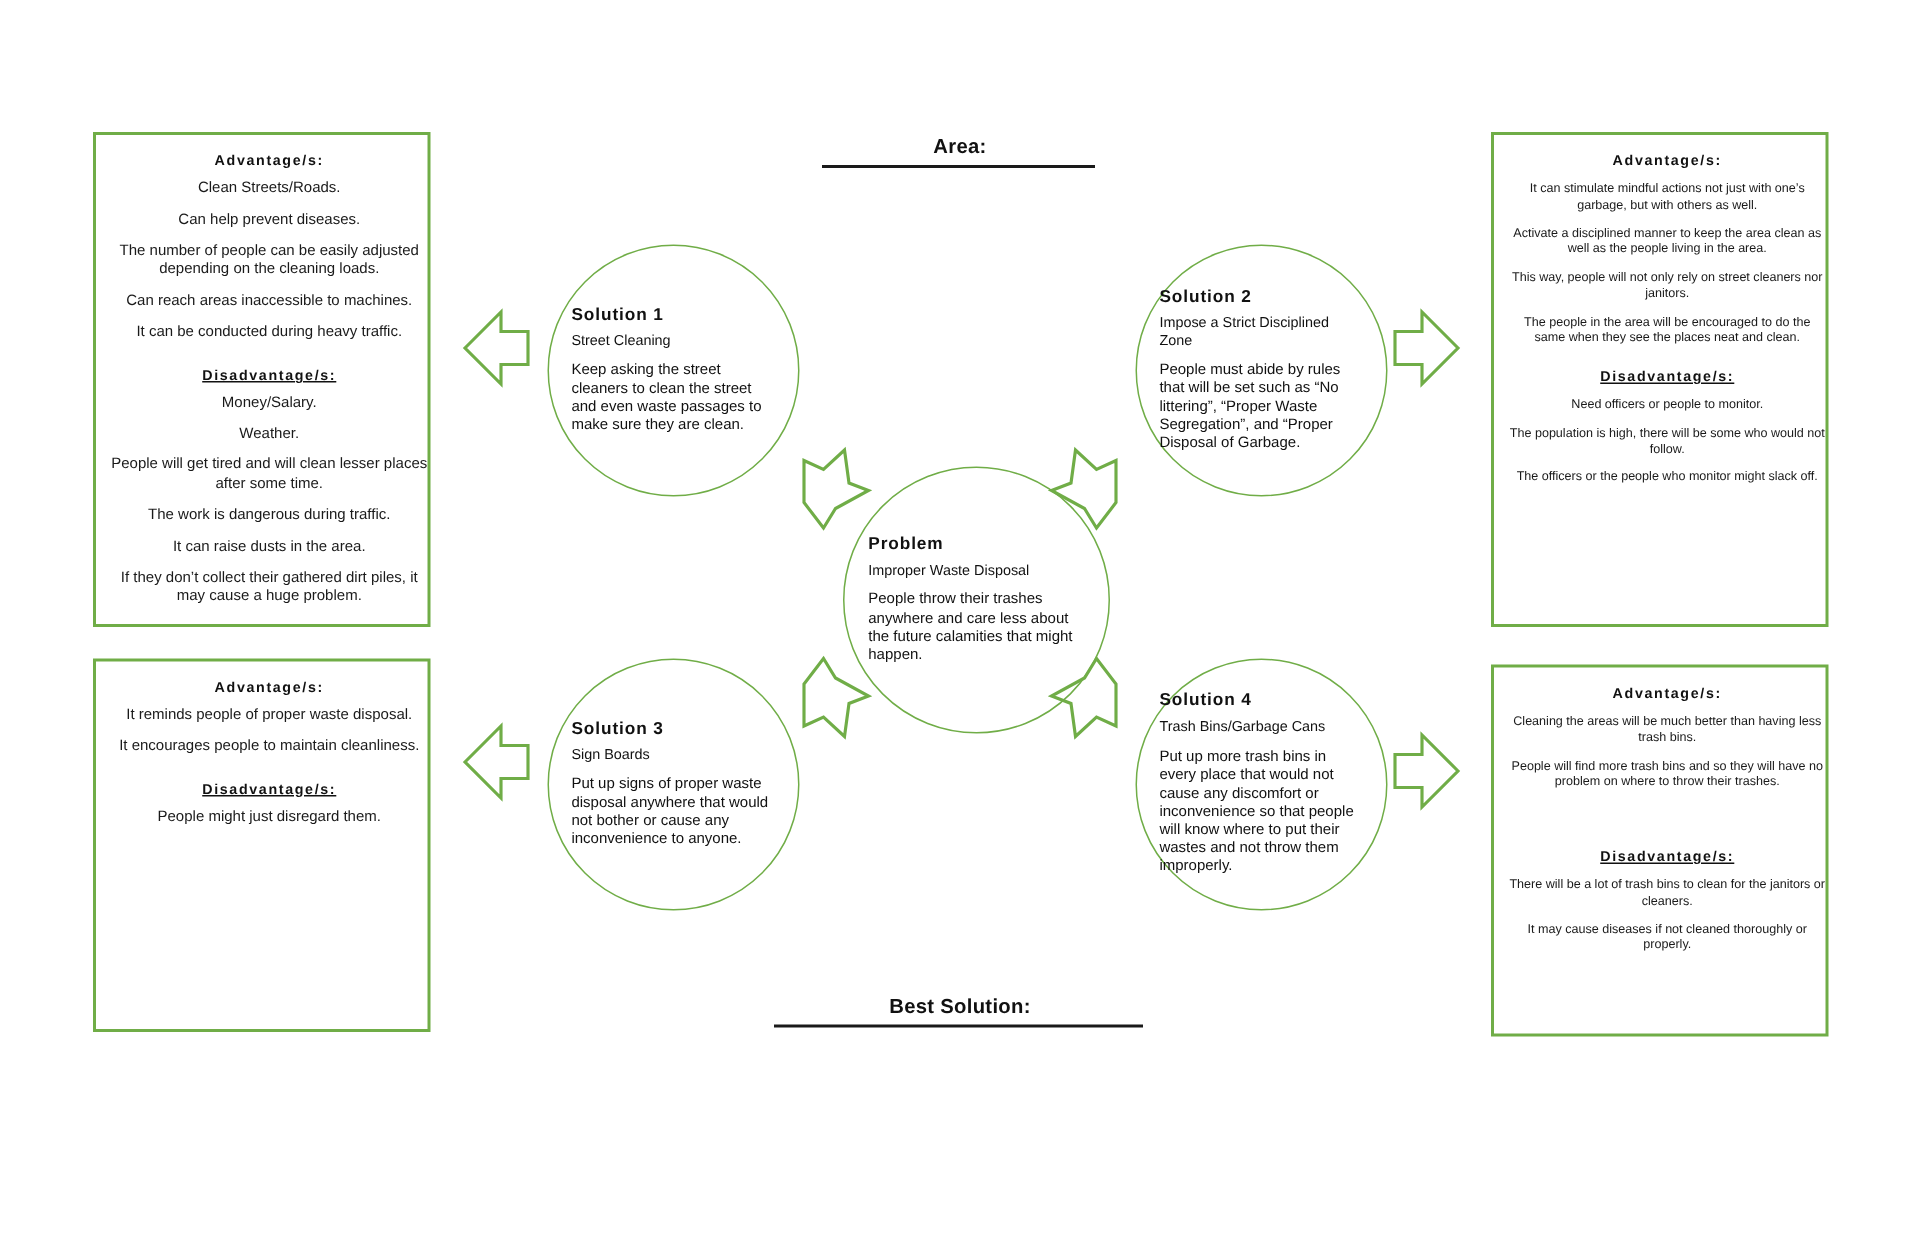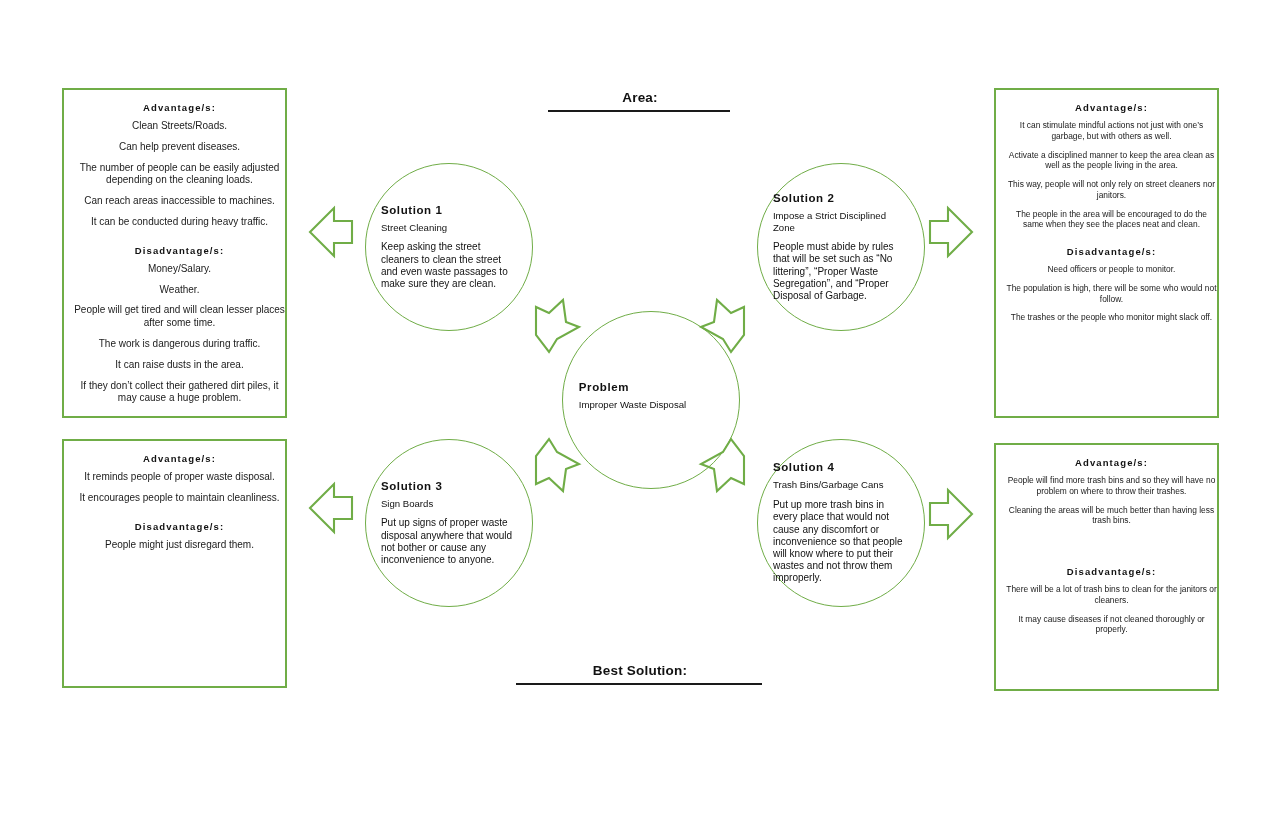--- a/index.html
+++ b/index.html
@@ -45,21 +45,21 @@
     padding: 8px 0 6px 10px;
     text-align: center;
   }
   .box-head {
     font-weight: bold;
     font-size: 9.5px;
     letter-spacing: 1.1px;
     margin: 4px 0 7px 0;
     color: #111;
   }
-  .box-head.second { margin-top: 16px; }
+  .box-head.second { margin-top: 16px; text-decoration: underline; }
   .box-line {
     font-size: 10px;
     line-height: 1.28;
     margin: 0 0 8px 0;
     color: #1a1a1a;
   }
   .box-right .box-line { font-size: 8.4px; }
 
   
   .circle {
@@ -141,20 +141,21 @@
       <div class="c-title">Solution 2</div>
       <div class="c-sub">Impose a Strict Disciplined Zone</div>
       <div class="c-body">People must abide by rules that will be set such as “No littering”, “Proper Waste Segregation”, and “Proper Disposal of Garbage.</div>
     </div>
   </div>
 
   <div class="circle" style="left:562px; top:311px; width:178px; height:178px;">
     <div class="c-inner">
       <div class="c-title">Problem</div>
       <div class="c-sub">Improper Waste Disposal</div>
+      <div class="c-body">People throw their trashes anywhere and care less about the future calamities that might happen.</div>
     </div>
   </div>
 
   <div class="circle" style="left:365px; top:439px; width:168px; height:168px;">
     <div class="c-inner">
       <div class="c-title">Solution 3</div>
       <div class="c-sub">Sign Boards</div>
       <div class="c-body">Put up signs of proper waste disposal anywhere that would not bother or cause any inconvenience to anyone.</div>
     </div>
   </div>
@@ -185,35 +186,35 @@
 
   <div class="side-box box-right" style="left:994px; top:88px; width:225px; height:330px;">
     <div class="box-head">Advantage/s:</div>
     <div class="box-line">It can stimulate mindful actions not just with one’s garbage, but with others as well.</div>
     <div class="box-line">Activate a disciplined manner to keep the area clean as well as the people living in the area.</div>
     <div class="box-line">This way, people will not only rely on street cleaners nor janitors.</div>
     <div class="box-line">The people in the area will be encouraged to do the same when they see the places neat and clean.</div>
     <div class="box-head second">Disadvantage/s:</div>
     <div class="box-line">Need officers or people to monitor.</div>
     <div class="box-line">The population is high, there will be some who would not follow.</div>
-    <div class="box-line">The trashes or the people who monitor might slack off.</div>
+    <div class="box-line">The officers or the people who monitor might slack off.</div>
   </div>
 
   <div class="side-box box-left" style="left:62px; top:439px; width:225px; height:249px;">
     <div class="box-head">Advantage/s:</div>
     <div class="box-line">It reminds people of proper waste disposal.</div>
     <div class="box-line">It encourages people to maintain cleanliness.</div>
     <div class="box-head second">Disadvantage/s:</div>
     <div class="box-line">People might just disregard them.</div>
   </div>
 
   <div class="side-box box-right" style="left:994px; top:443px; width:225px; height:248px;">
     <div class="box-head">Advantage/s:</div>
+    <div class="box-line">Cleaning the areas will be much better than having less trash bins.</div>
     <div class="box-line">People will find more trash bins and so they will have no problem on where to throw their trashes.</div>
-    <div class="box-line">Cleaning the areas will be much better than having less trash bins.</div>
     <div class="box-head second" style="margin-top:40px;">Disadvantage/s:</div>
     <div class="box-line">There will be a lot of trash bins to clean for the janitors or cleaners.</div>
     <div class="box-line">It may cause diseases if not cleaned thoroughly or properly.</div>
   </div>
 
   <div class="hdr-title" style="left:540px; top:639px; width:200px;">Best Solution:</div>
   <div class="hdr-rule" style="left:516px; top:683px; width:246px;"></div>
 
 </div>
 

